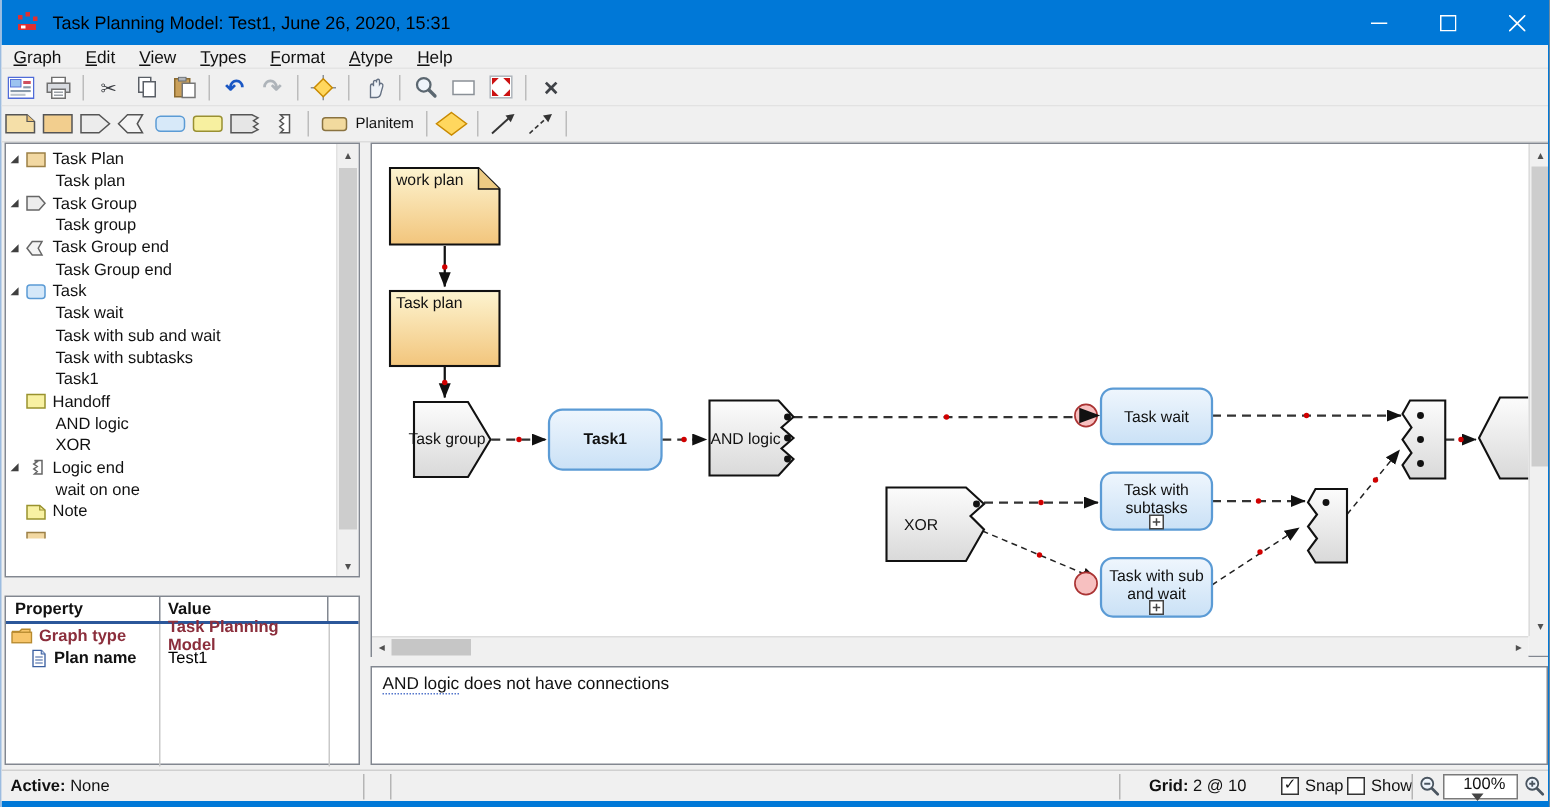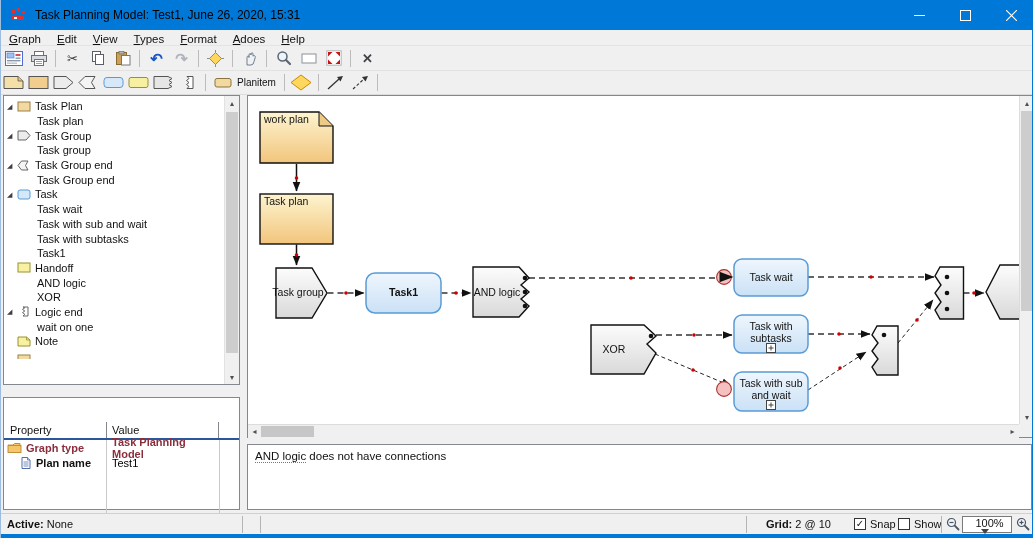--- a/index.html
+++ b/index.html
@@ -30,21 +30,21 @@
   .exp{width:9px;margin-left:3px;font-size:7px;color:#404040;line-height:1;}
   .tic{margin-left:1px;flex:none;}
   .tlb{margin-left:4px;}
   .lv1{padding-left:29px;}
   .noexp{padding-left:12px;}
   .scrollv{position:absolute;right:0;top:0;width:14px;height:100%;background:#f0f0f0;border-left:1px solid #e2e2e2;}
   .sarr{position:absolute;left:0;width:14px;height:14px;display:flex;align-items:center;justify-content:center;font-size:8px;color:#505050;}
   .sthumb{position:absolute;left:1px;width:12px;background:#cdcdcd;}
   
   .proppanel{left:2px;top:397px;width:237px;height:113px;background:#fff;border:1px solid #828790;box-sizing:border-box;font-size:11px;}
-  .phead{display:flex;height:16px;align-items:flex-start;border-bottom:2px solid #2b579a;font-weight:normal;color:#111;margin-top:24px;}
+  .phead{display:flex;height:16px;align-items:flex-start;border-bottom:2px solid #2b579a;font-weight:bold;color:#111;}
   .pcol1{width:103px;padding-left:6px;border-right:1px solid #828790;box-sizing:border-box;height:100%;display:flex;align-items:center;}
   .pcol2{width:112px;padding-left:5px;border-right:1px solid #828790;box-sizing:border-box;height:100%;display:flex;align-items:center;}
   .prow{display:flex;height:15px;align-items:center;}
   .pc1{width:103px;display:flex;align-items:center;box-sizing:border-box;height:100%;}
   .pc2{width:112px;padding-left:5px;box-sizing:border-box;height:100%;display:flex;align-items:center;}
   .maroon{color:#8b2e3c;font-weight:bold;}
   .pvline{position:absolute;top:0;width:1px;height:100%;background:#c9c9c9;}
   
   .canvas{left:246px;top:95px;width:786px;height:343px;background:#fff;border:1px solid #828790;box-sizing:border-box;}
   .vscroll{position:absolute;left:771px;top:0;width:14px;height:328px;background:#f0f0f0;border-left:1px solid #dcdcdc;}
@@ -98,21 +98,21 @@
         </div>
     </div>
   </div>
 
   <div class="abs menubar">
     <span class="mi"><u>G</u><span>raph</span></span>
     <span class="mi"><u>E</u><span>dit</span></span>
     <span class="mi"><u>V</u><span>iew</span></span>
     <span class="mi"><u>T</u><span>ypes</span></span>
     <span class="mi"><u>F</u><span>ormat</span></span>
-    <span class="mi"><u>A</u><span>does</span></span>
+    <span class="mi"><u>A</u><span>type</span></span>
     <span class="mi"><u>H</u><span>elp</span></span>
   </div>
 
   <div class="abs tb tb1">
     <div class="tbtn">
         <svg width="18" height="15" viewBox="0 0 18 15">
           <rect x="0.5" y="0.5" width="17" height="14" fill="#fff" stroke="#4f6bd8"></rect>
           <rect x="2" y="2" width="7" height="5" fill="#9cc3f0" stroke="#4f6bd8" stroke-width="0.6"></rect>
           <rect x="10.5" y="3" width="5" height="2" fill="#d05060"></rect>
           <rect x="10.5" y="6.5" width="5" height="1.4" fill="#8899aa"></rect>

